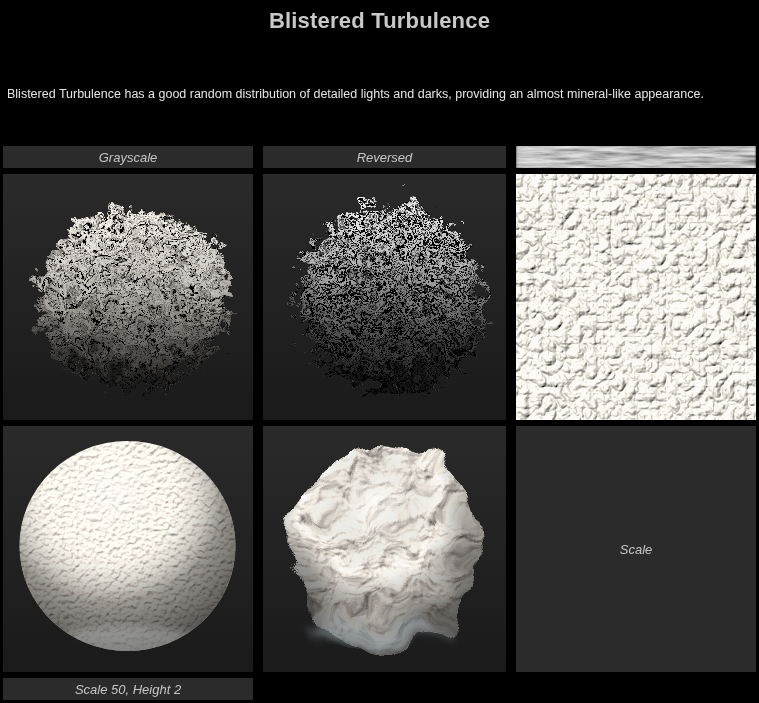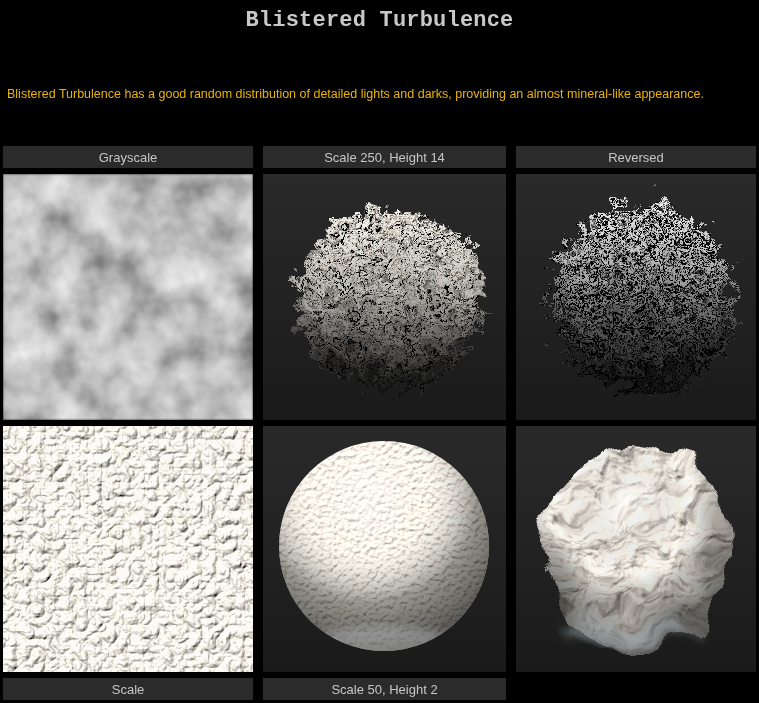--- a/index.html
+++ b/index.html
@@ -1,27 +1,27 @@
 <!DOCTYPE html>
 <html><head>
 <meta charset="utf-8">
 <style>
   html,body{margin:0;padding:0;background:#000;}
   .page{position:relative;width:759px;height:703px;background:#000;overflow:hidden;
         font-family:"Liberation Sans",sans-serif;}
   .title{position:absolute;top:8px;left:0;width:100%;margin:0;text-align:center;
-         font-size:22px;font-weight:bold;color:#c8c8c8;letter-spacing:.2px;font-family:Liberation Mono, monospace;}
+         font-size:22px;font-weight:bold;color:#c8c8c8;letter-spacing:.2px;}
   .desc{position:absolute;top:87px;left:7px;right:5px;margin:0;
-        font-size:12.5px;line-height:15px;color:#eab308;}
+        font-size:12.5px;line-height:15px;color:#e5e5e5;}
   .grid{position:absolute;top:146px;left:3px;width:753px;display:grid;
         grid-template-columns:250px 243px 240px;
         grid-template-rows:22px 246px 246px 22px;
         column-gap:10px;row-gap:6px;}
   .label-cell{background:#2b2b2b;color:#c6c6c6;font-size:13px;
-              display:flex;align-items:center;justify-content:center;white-space:nowrap;}
+              display:flex;align-items:center;justify-content:center;white-space:nowrap;font-style:italic;}
   .img-cell{position:relative;overflow:hidden;background:#212121;}
   .img-cell svg{display:block;width:100%;height:100%;}
   .defs-svg{position:absolute;width:0;height:0;}
 </style>
 </head>
 <body>
 
 <svg class="defs-svg" aria-hidden="true">
   <defs>
     <linearGradient id="gCellBg" x1="0" y1="0" x2="0" y2="1">
@@ -143,23 +143,20 @@
   <h1 class="title">Blistered Turbulence</h1>
 
   <p class="desc">Blistered Turbulence has a good random distribution of detailed lights and darks, providing an almost mineral-like appearance.</p>
 
   <div class="grid">
 
     <div class="label-cell">
       <span>Grayscale</span>
     </div>
     <div class="label-cell">
-      <span>Scale 250, Height 14</span>
-    </div>
-    <div class="label-cell">
       <span>Reversed</span>
     </div>
 
     <div class="img-cell">
       <svg viewBox="0 0 250 246" preserveAspectRatio="none">
         <rect width="250" height="246" fill="#808080" filter="url(#fGray)"></rect>
       </svg>
     </div>
 
     <div class="img-cell">

